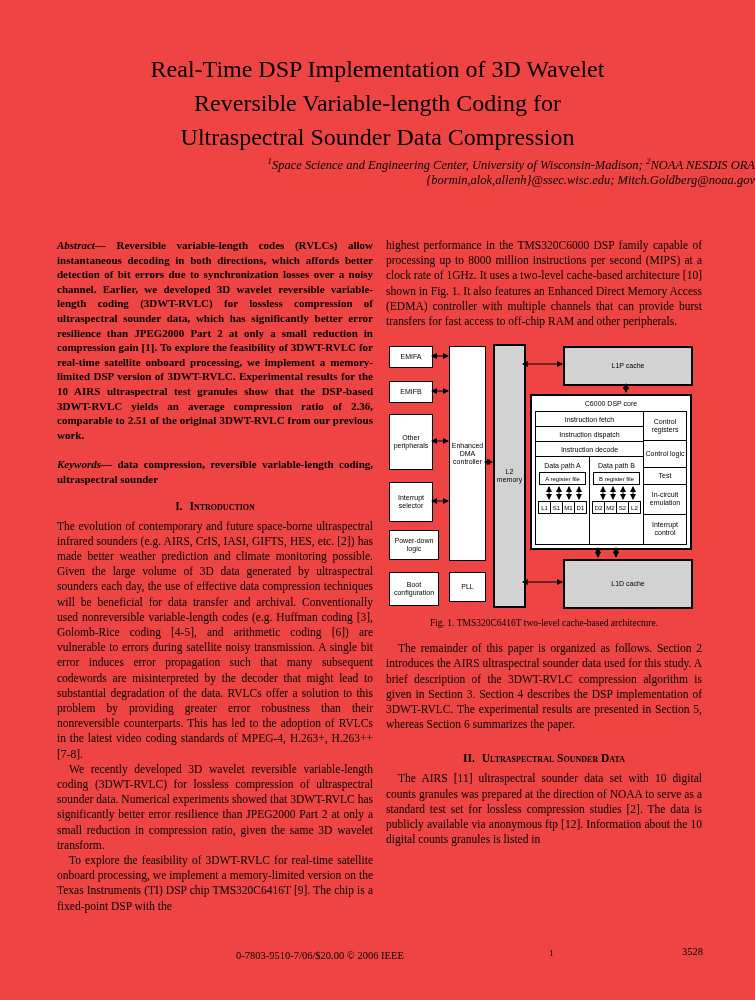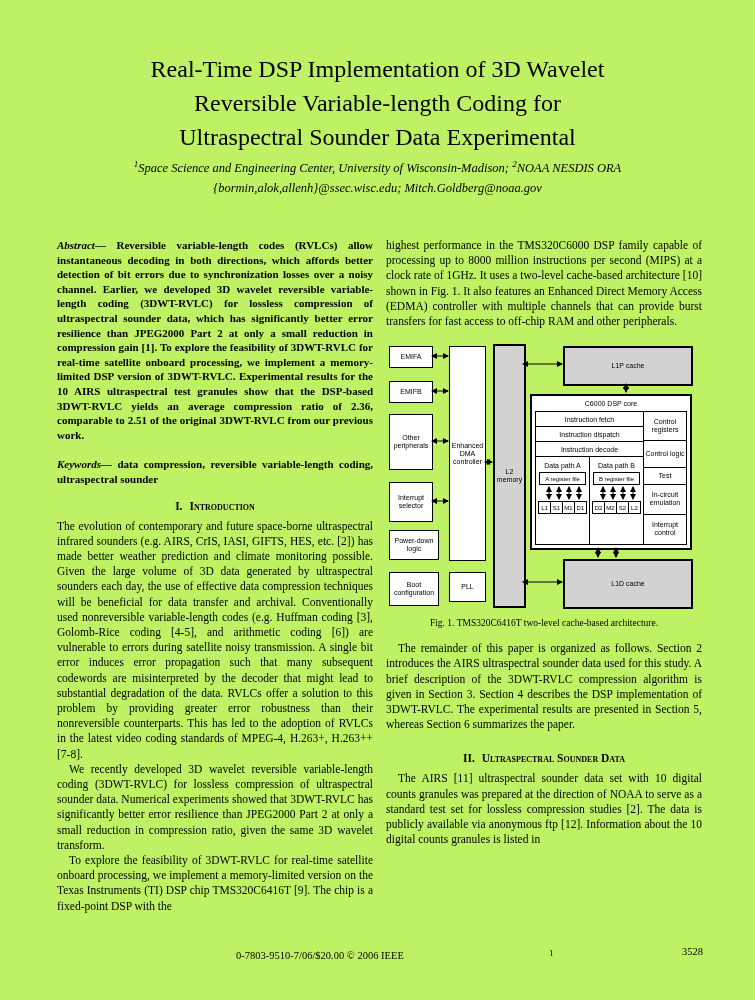--- a/index.html
+++ b/index.html
@@ -1,23 +1,23 @@
 <!DOCTYPE html>
 <html><head>
 <meta charset="utf-8">
 <style>
   html,body{margin:0;padding:0;background:#e8e8e8;}
-  .page{position:relative;width:755px;height:1000px;background:#bef264;margin:0 auto;
+  .page{position:relative;width:755px;height:1000px;background:#ef4444;margin:0 auto;
         font-family:"Liberation Serif", serif;color:#000;overflow:hidden;}
   
   .titleblock{position:absolute;top:52px;left:0;width:755px;text-align:center;}
   .title{font-size:24px;line-height:34px;font-weight:normal;}
   .authors{margin-top:7px;font-size:13px;line-height:16px;}
   .authors sup{font-size:9px;}
-  .affil{font-size:12.5px;line-height:20px;font-style:italic;}
+  .affil{font-size:12.5px;line-height:15px;font-style:italic;text-align:right;}
   .affil sup{font-size:9px;font-style:italic;}
   
   .col{position:absolute;top:238px;width:316px;text-align:justify;}
   .col-left{left:57px;}
   .col-right{left:386px;}
   p{margin:0;}
   .abstract{font-size:11px;line-height:14.6px;font-weight:bold;}
   .lead-it{font-style:italic;font-weight:bold;}
   .keywords{margin-top:15px;}
   .sect{margin:13px 0 7px 0;font-size:11.5px;font-weight:bold;text-align:center;}
@@ -66,21 +66,21 @@
 </style>
 </head>
 <body>
 
 <div class="page">
 
   <header class="titleblock">
     <div class="title">
       <div>Real-Time DSP Implementation of 3D Wavelet</div>
       <div>Reversible Variable-length Coding for</div>
-      <div>Ultraspectral Sounder Data Experimental</div>
+      <div>Ultraspectral Sounder Data Compression</div>
     </div>
     <div class="affil">
       <sup>1</sup><span>Space Science and Engineering Center, University of Wisconsin-Madison; </span><sup>2</sup><span>NOAA NESDIS ORA</span>
     </div>
     <div class="affil">
       <span>{bormin,alok,allenh}@ssec.wisc.edu; Mitch.Goldberg@noaa.gov</span>
     </div>
   </header>
 
   <div class="col col-left">

